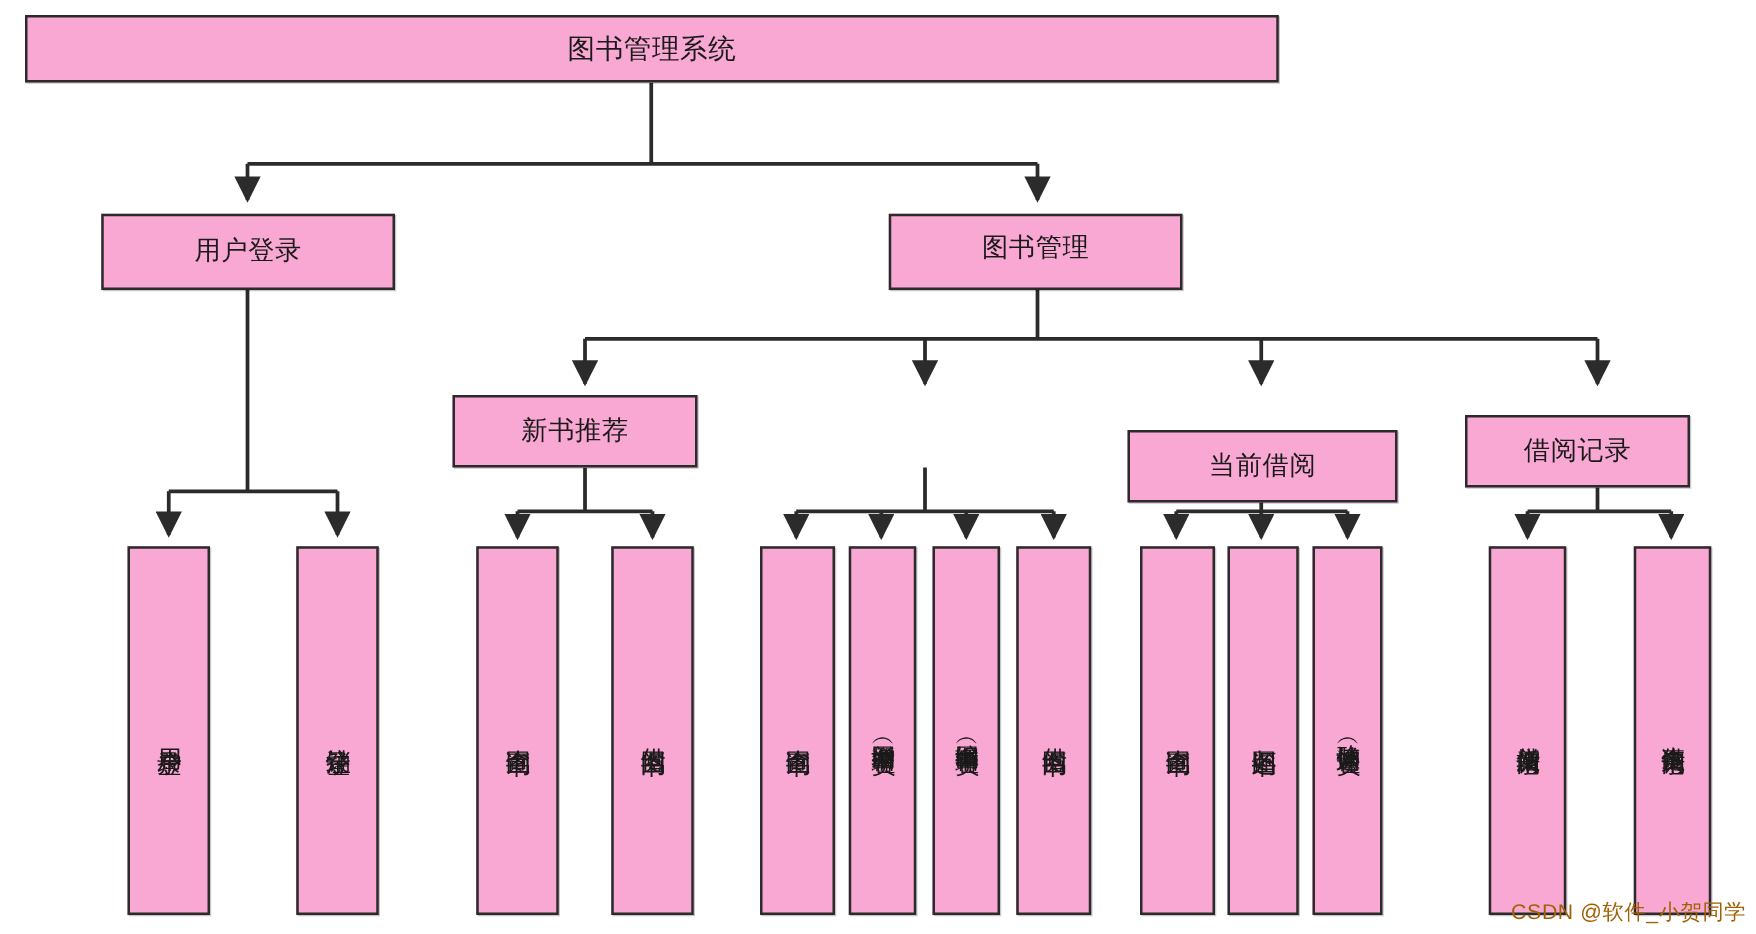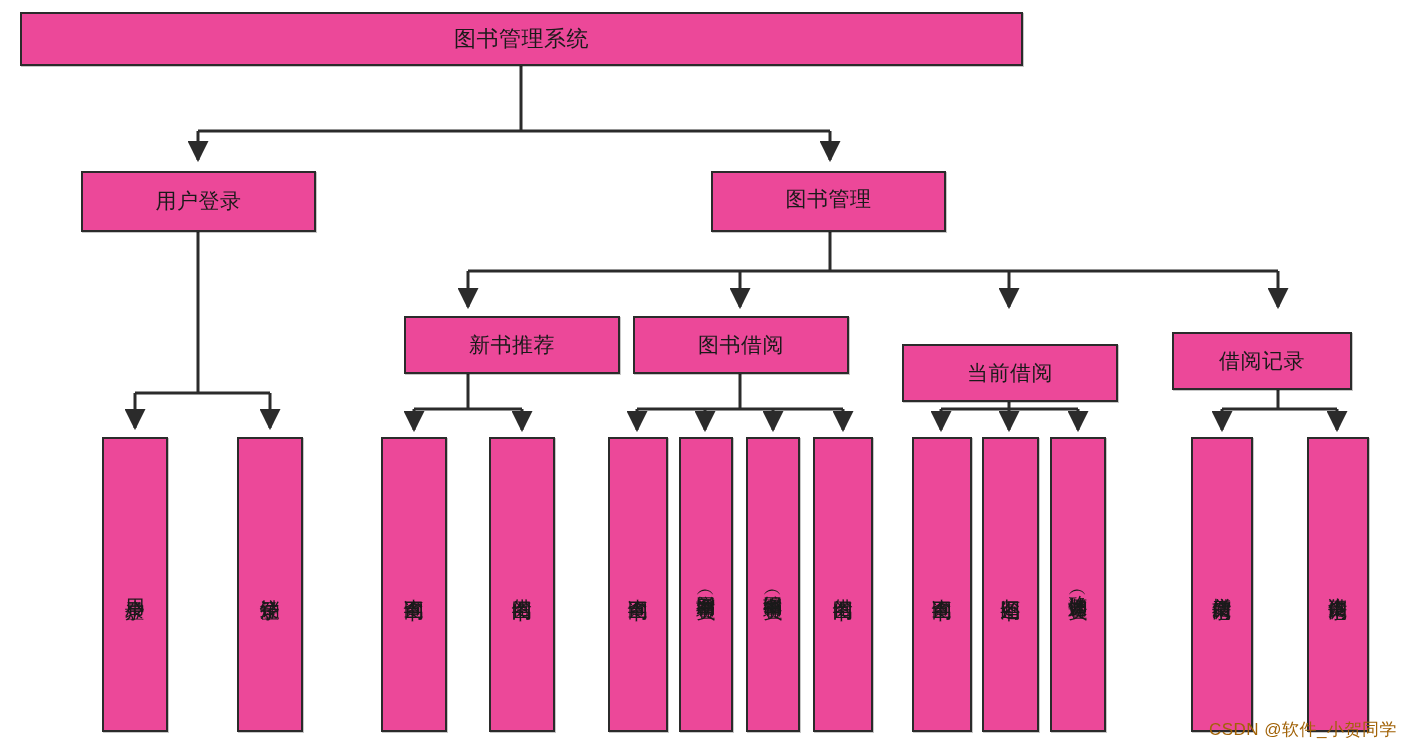--- a/index.html
+++ b/index.html
@@ -23,21 +23,21 @@
     left: 0;
     top: 0;
     width: 1405px;
     height: 747px;
     pointer-events: none;
   }
   .node {
     position: absolute;
     box-sizing: border-box;
     border: 2px solid #2b2b2b;
-    background: #ec4899;
+    background: #f9a8d4;
     display: flex;
     align-items: center;
     justify-content: center;
     color: #1a1a1a;
     box-shadow: 1px 1px 0 rgba(0,0,0,0.22);
   }
   .node .label {
     display: block;
     text-align: center;
     line-height: 1.18;
@@ -139,25 +139,22 @@
     <span class="label">图书管理系统</span>
   </div>
 
   <div class="node h" style="left:81px; top:171px; width:235px; height:61px;">
     <span class="label">用户登录</span>
   </div>
   <div class="node h" style="left:711px; top:171px; width:235px; height:61px;font-family:Liberation Mono, monospace;">
     <span class="label">图书管理</span>
   </div>
 
-  <div class="node h" style="left:362px; top:316px; width:216px; height:58px;margin-left:42px;">
+  <div class="node h" style="left:362px; top:316px; width:196px; height:58px;">
     <span class="label">新书推荐</span>
-  </div>
-  <div class="node h" style="left:633px; top:316px; width:216px; height:58px;">
-    <span class="label">图书借阅</span>
   </div>
   <div class="node h" style="left:902px; top:316px; width:216px; height:58px;margin-top:28px;">
     <span class="label">当前借阅</span>
   </div>
   <div class="node h" style="left:1172px; top:332px; width:180px; height:58px;">
     <span class="label">借阅记录</span>
   </div>
 
   <div class="node v" style="left:102px; top:437px; width:66px; height:295px;">
     <span class="label">用户登录</span>

